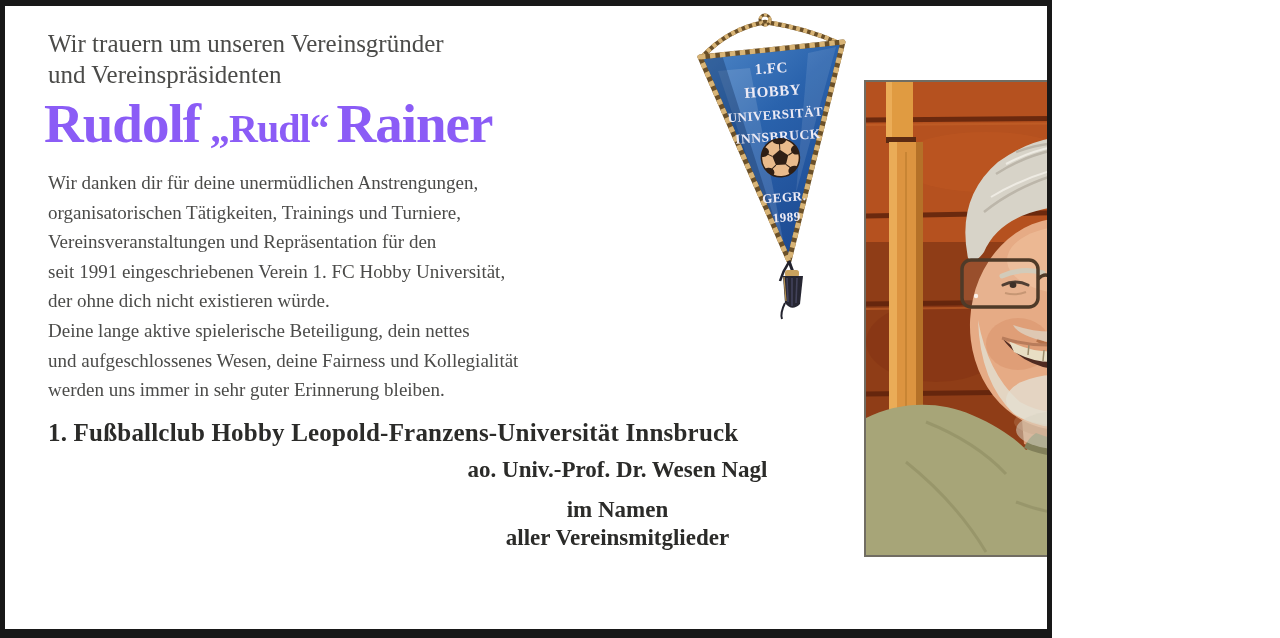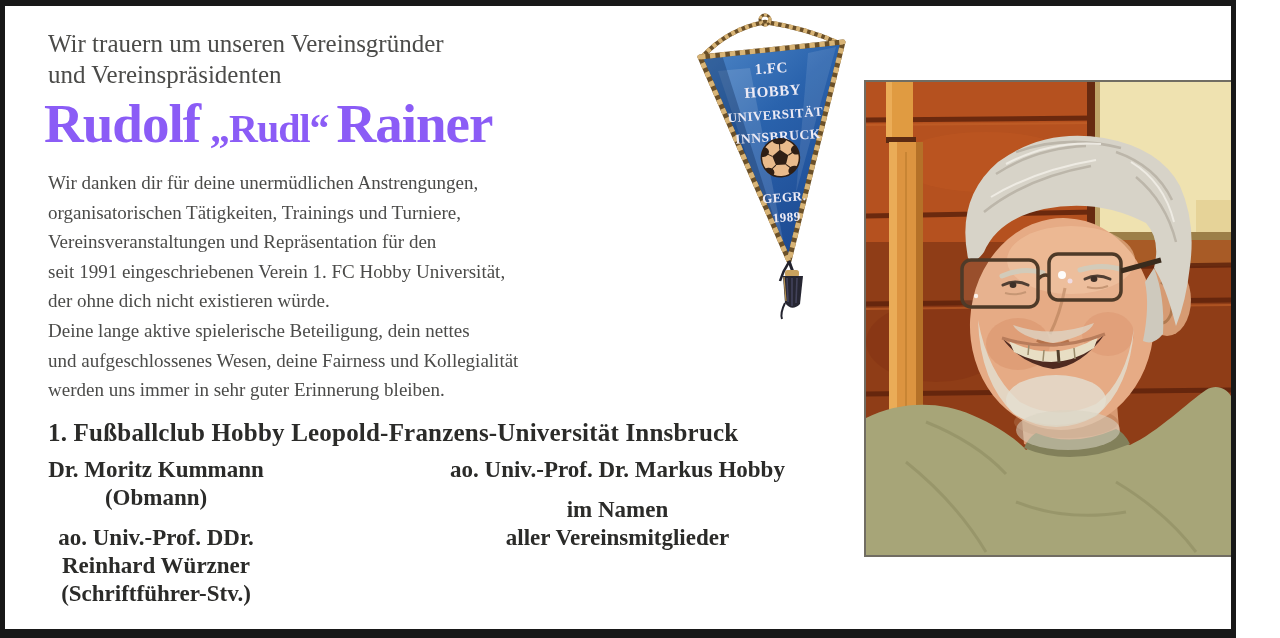--- a/index.html
+++ b/index.html
@@ -1,17 +1,17 @@
 <!DOCTYPE html>
 <html><head>
 <meta charset="utf-8">
 <style>
   html,body{margin:0;padding:0;background:#ffffff;}
   .page{
-    position:relative;width:1236px;height:638px;background:#ffffff;
+    position:relative;width:1052px;height:638px;background:#ffffff;
     font-family:"Liberation Serif","DejaVu Serif",serif;overflow:hidden;
   }
   .frame{
     position:absolute;inset:0;box-sizing:border-box;
     border-style:solid;border-color:#181818;
     border-width:6px 5px 9px 5px;pointer-events:none;
   }
   .intro{
     position:absolute;left:48px;top:28px;
     font-size:25px;line-height:31px;color:#4b4b49;white-space:pre-line;
@@ -63,35 +63,24 @@
 organisatorischen Tätigkeiten, Trainings und Turniere,
 Vereinsveranstaltungen und Repräsentation für den
 seit 1991 eingeschriebenen Verein 1. FC Hobby Universität,
 der ohne dich nicht existieren würde.</div>
   <div class="para p2">Deine lange aktive spielerische Beteiligung, dein nettes
 und aufgeschlossenes Wesen, deine Fairness und Kollegialität
 werden uns immer in sehr guter Erinnerung bleiben.</div>
 
   <div class="club">1. Fußballclub Hobby Leopold-Franzens-Universität Innsbruck</div>
 
-  <div class="sig-col left">
-    <div class="sig-block">
-      <div class="sig-name">Dr. Moritz Kummann</div>
-      <div class="sig-role">(Obmann)</div>
-    </div>
-    <div class="sig-block">
-      <div class="sig-name">ao. Univ.-Prof. DDr.
-Reinhard Würzner</div>
-      <div class="sig-role">(Schriftführer-Stv.)</div>
-    </div>
-  </div>
 
   <div class="sig-col right">
     <div class="sig-block">
-      <div class="sig-name">ao. Univ.-Prof. Dr. Markus Hobby</div>
+      <div class="sig-name">ao. Univ.-Prof. Dr. Wesen Nagl</div>
     </div>
     <div class="sig-block">
       <div class="sig-name">im Namen
 aller Vereinsmitglieder</div>
       <div class="sig-role"></div>
     </div>
   </div>
 
   <svg class="pennant" width="172" height="310" viewBox="0 0 172 310" aria-hidden="true">
     <defs>

